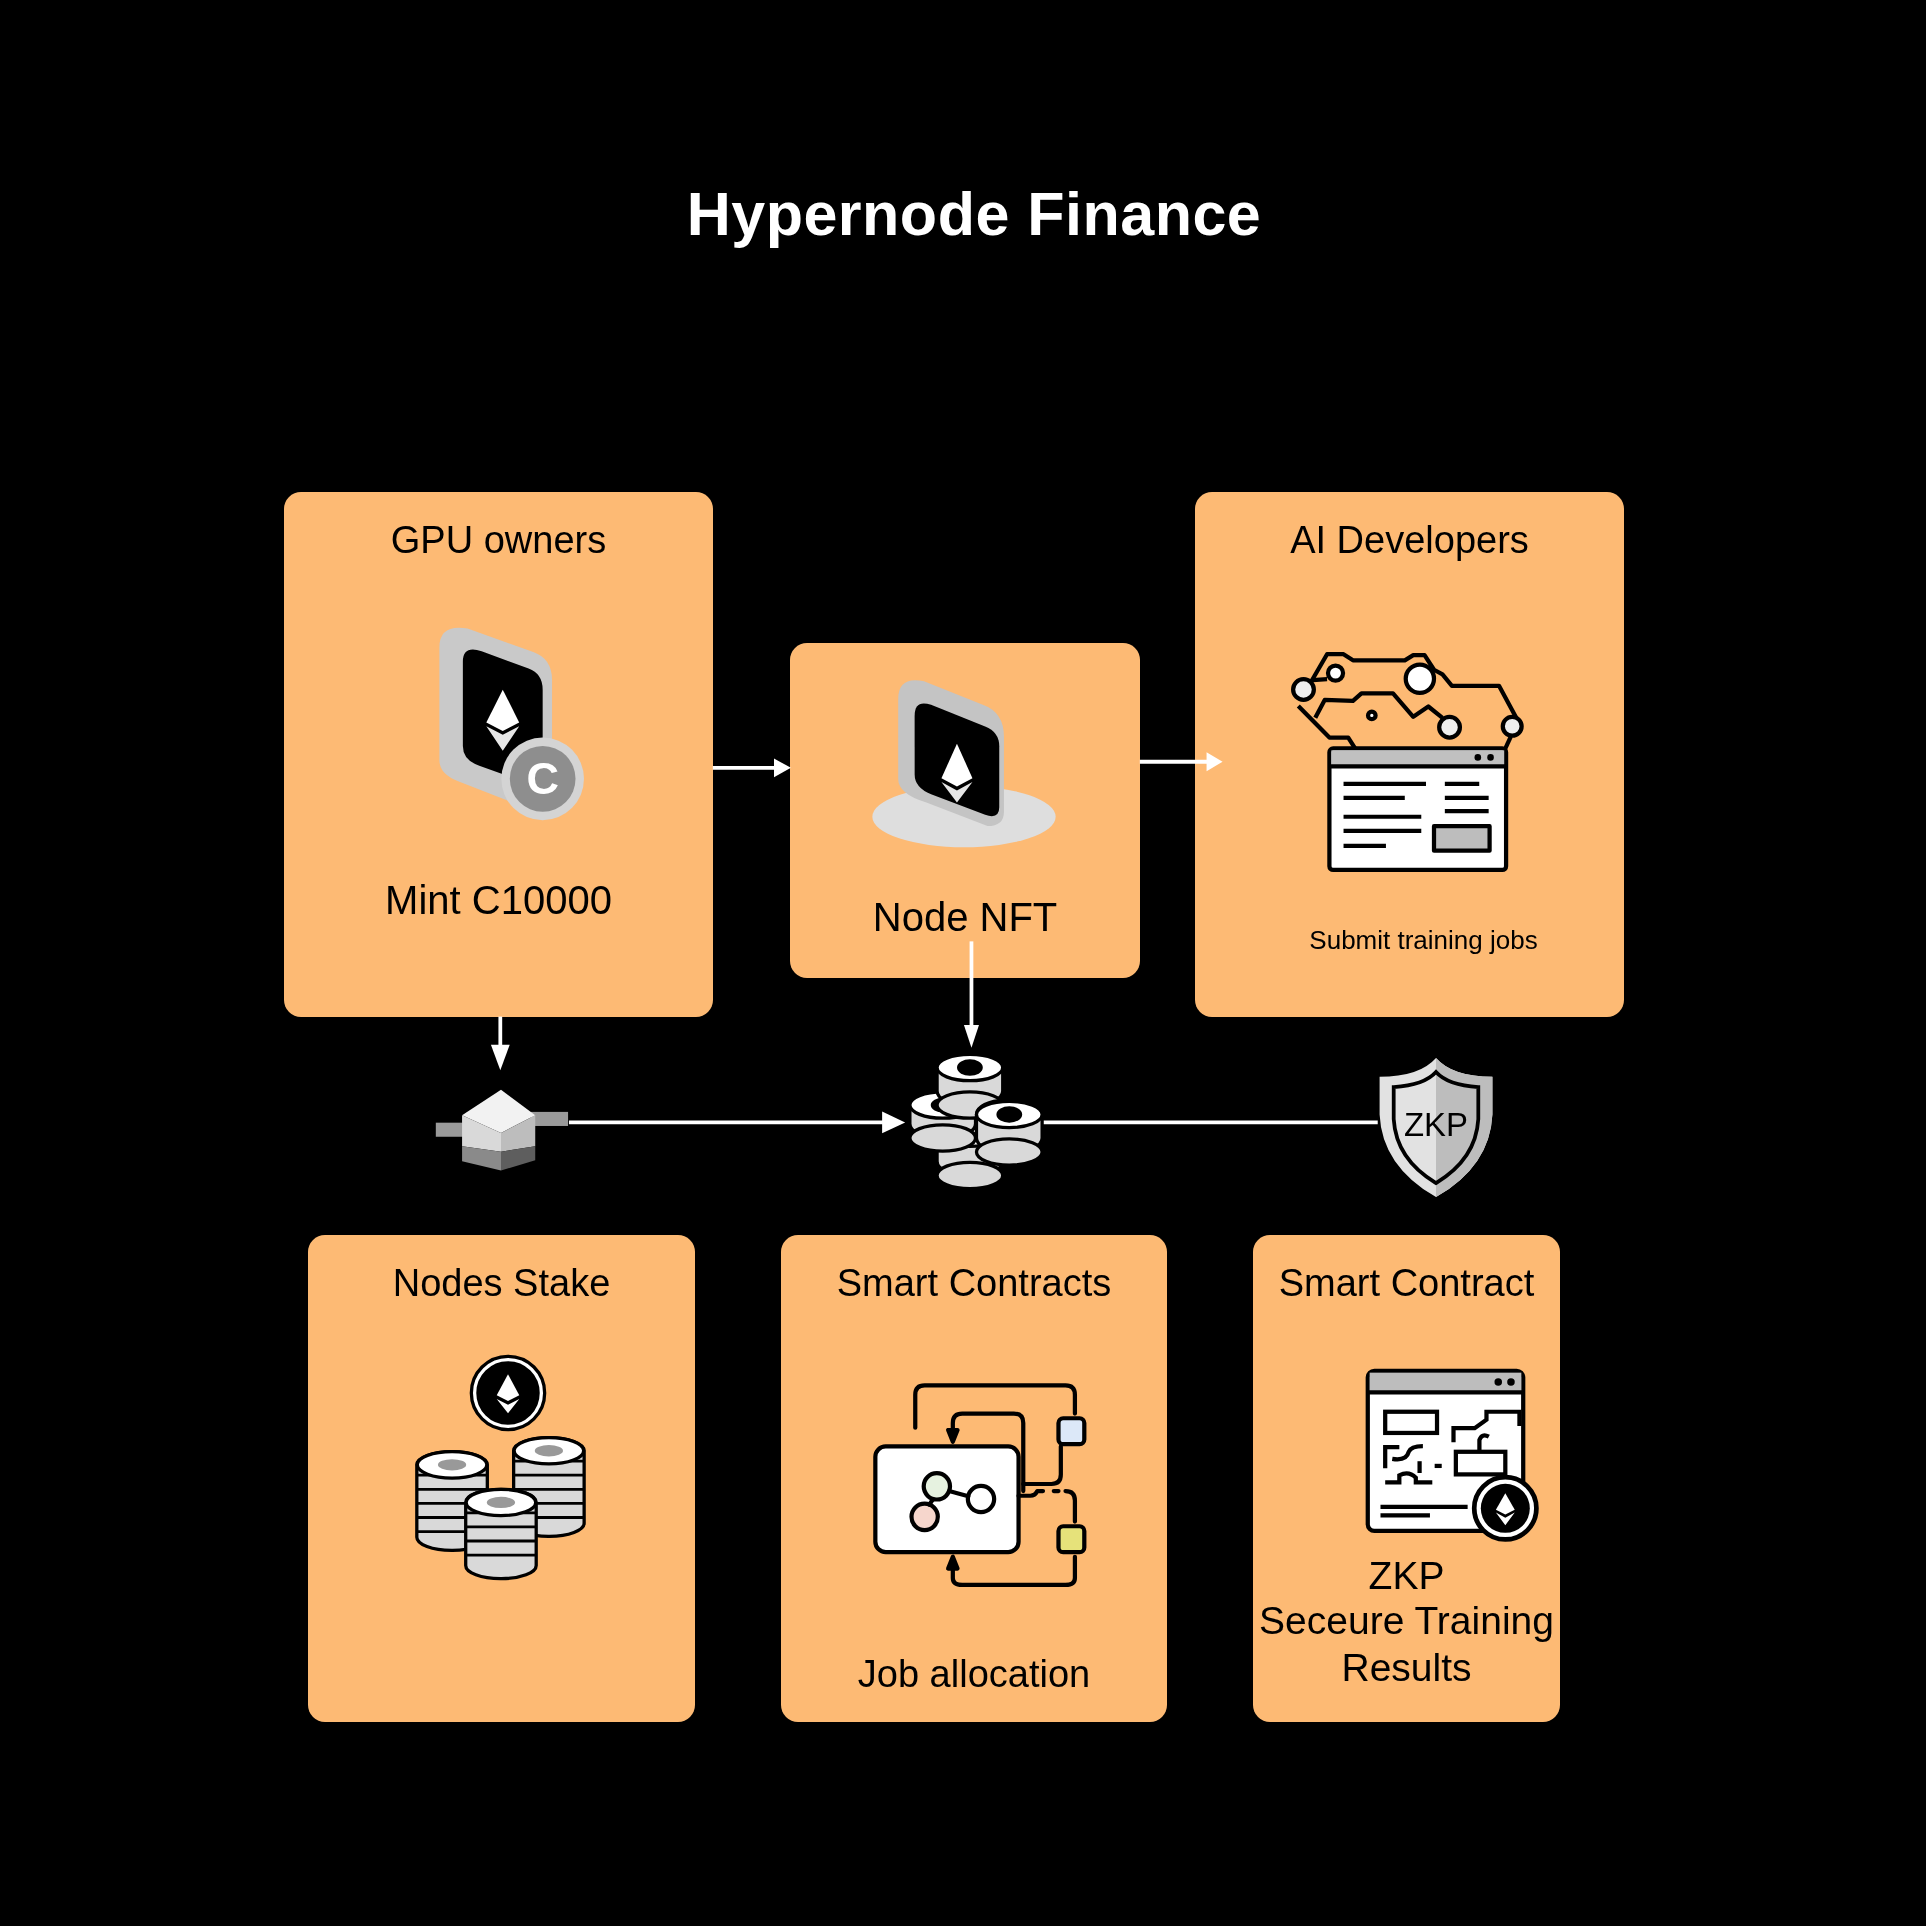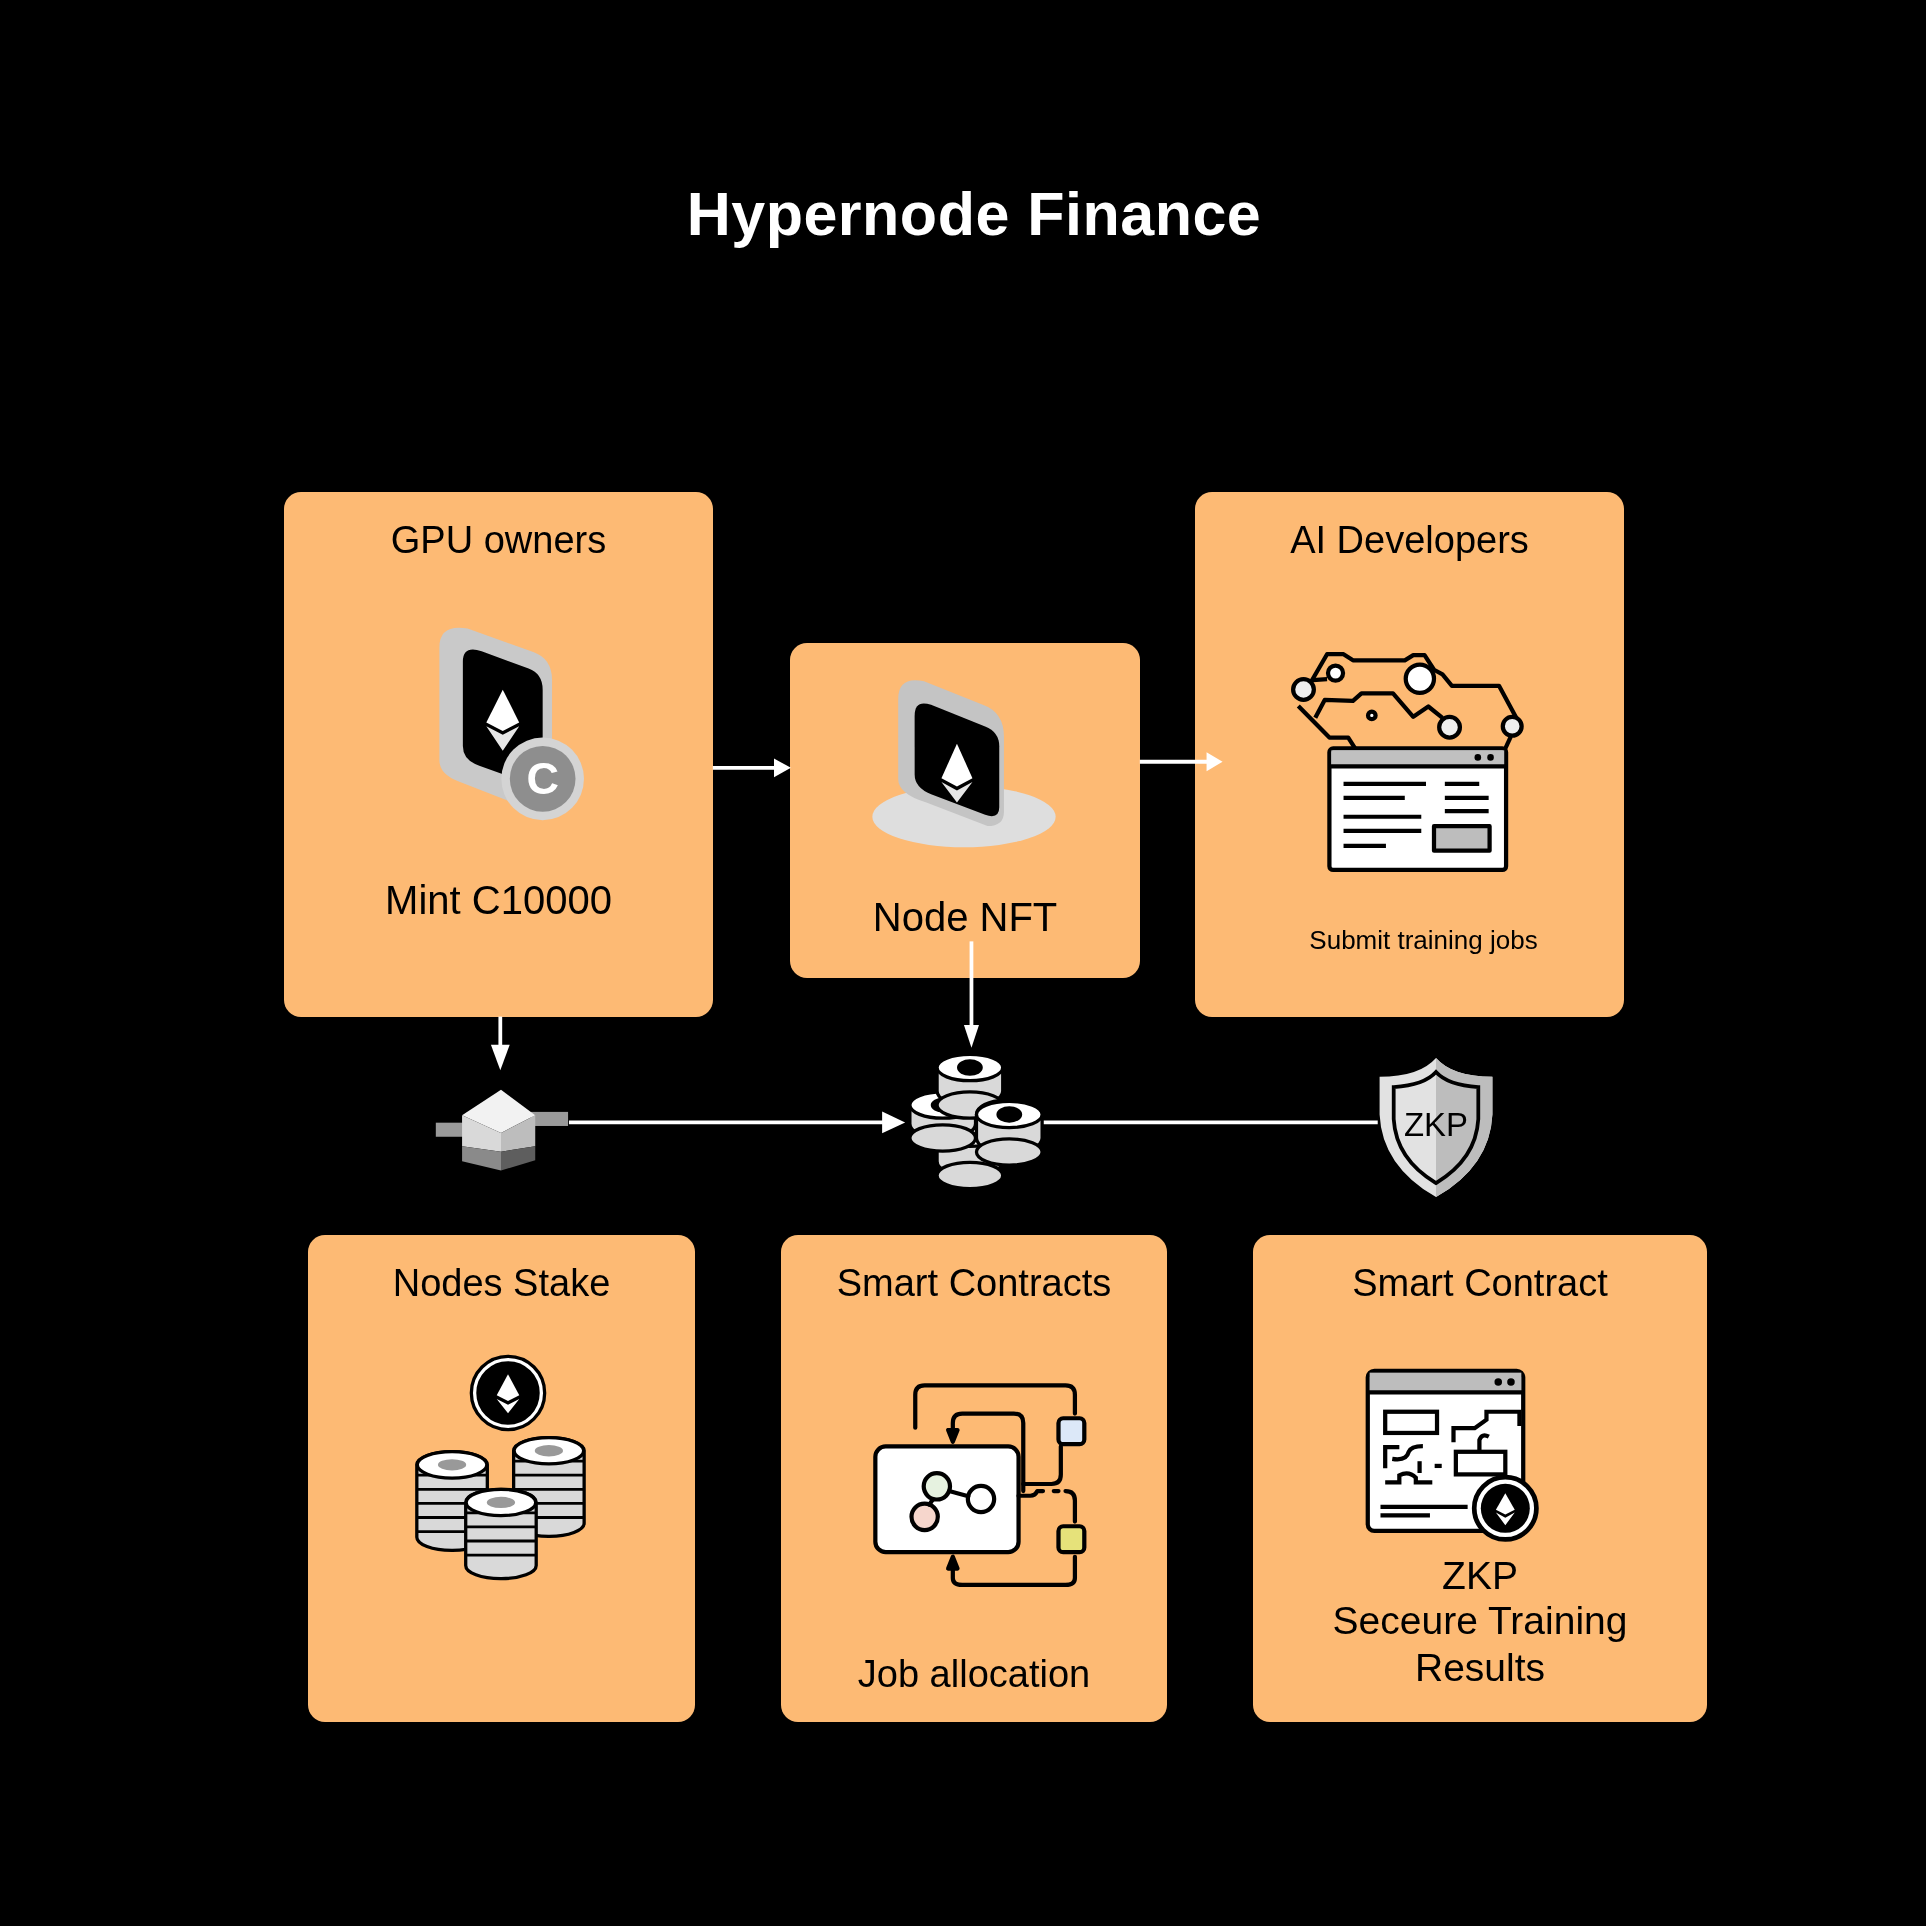--- a/index.html
+++ b/index.html
@@ -216,21 +216,21 @@
       <path d="M320 255 L345 255 Q355 255 360 245 L372 245 M395 245 L405 245 M420 245 Q440 245 440 265 L440 310"></path>
       <rect x="405" y="90" width="55" height="55" rx="10" fill="#dce8f8"></rect>
       <rect x="405" y="320" width="55" height="55" rx="10" fill="#e6e27a"></rect>
       <path d="M440 385 L440 430 Q440 445 420 445 L200 445 Q180 445 180 430 L180 405"></path>
       <polygon points="170,410 190,410 180,385" fill="#000"></polygon>
     </svg>
   </div>
   <div class="label" style="top:417px; font-size:38px;">Job allocation</div>
 </div>
 
-<div class="card" style="left:1253px; top:1235px; width:454px; height:487px;">
+<div class="card" style="left:1253px; top:1235px; width:307px; height:487px;">
   <div class="label" style="top:26px;">Smart Contract</div>
   <div class="icon" style="left:111px; top:132px;">
     <svg width="179" height="179" viewBox="0 0 380 380" fill="none" stroke="#000" stroke-width="9">
       <rect x="8" y="8" width="330" height="340" rx="14" fill="#fff"></rect>
       <rect x="12" y="12" width="322" height="40" fill="#bdbdbd" stroke="none"></rect>
       <line x1="8" y1="54" x2="338" y2="54"></line>
       <circle cx="285" cy="32" r="8" fill="#000" stroke="none"></circle>
       <circle cx="312" cy="32" r="8" fill="#000" stroke="none"></circle>
       <rect x="45" y="95" width="110" height="45"></rect>
       <path d="M190 160 L190 130 L235 130 L260 112 L260 95 L330 95 L330 125"></path>

